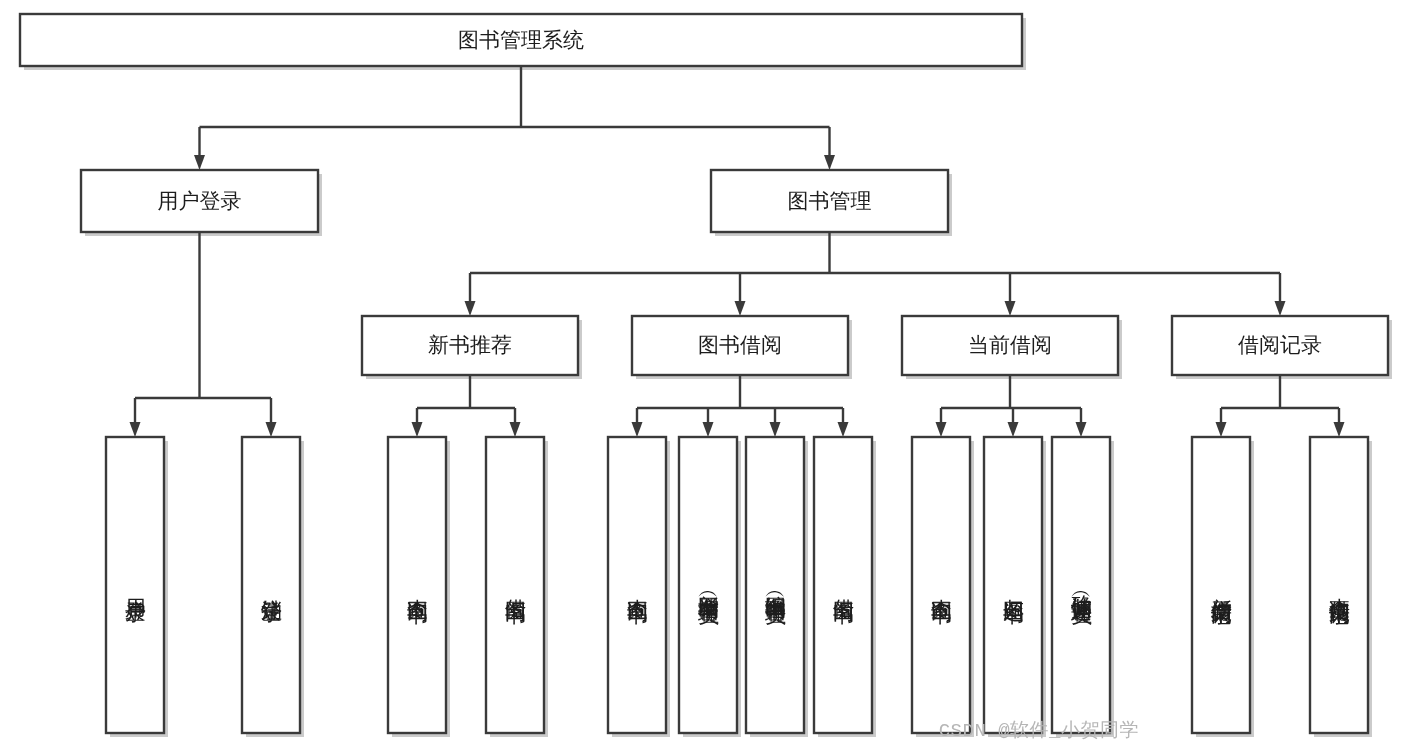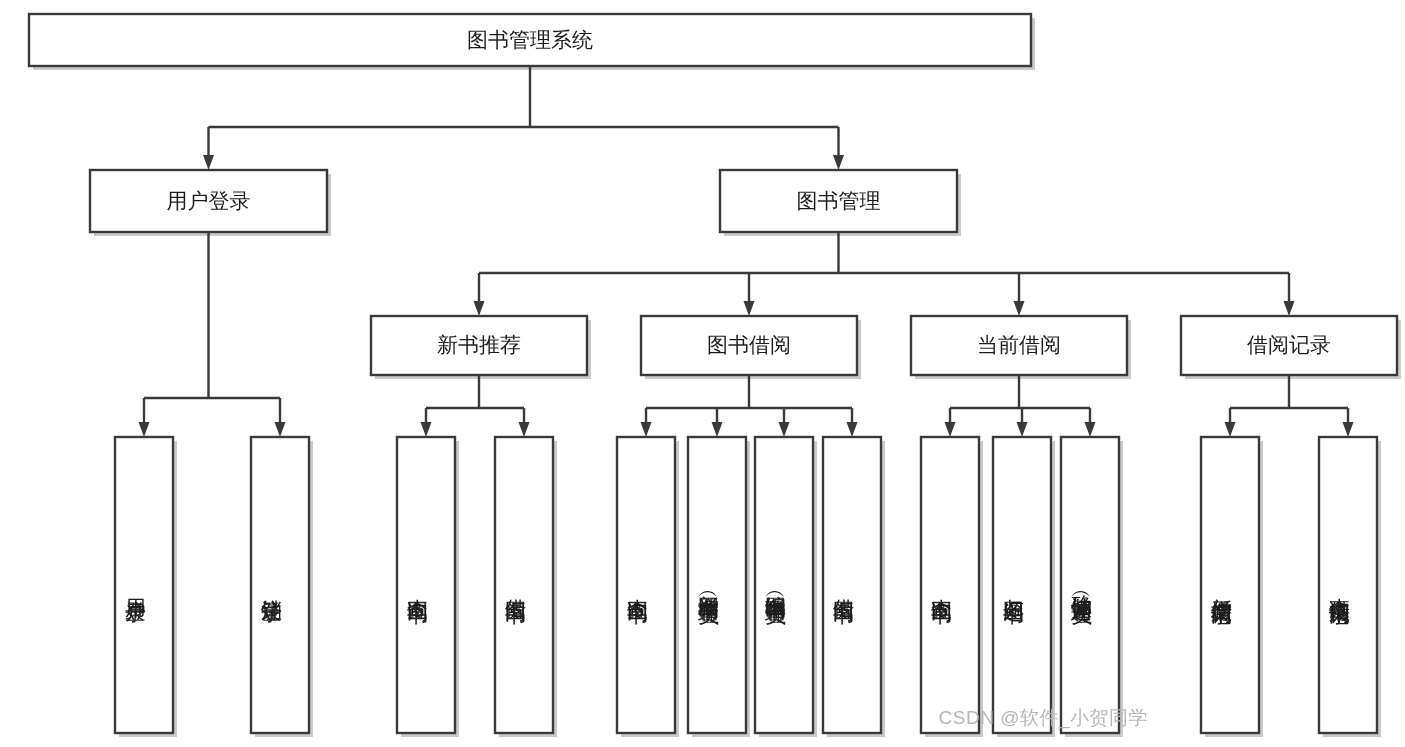--- a/index.html
+++ b/index.html
@@ -13,21 +13,20 @@
     font-family: "Liberation Sans", "DejaVu Sans", sans-serif;
     overflow: hidden;
     position: relative;
   }
   #diagram-root {
     position: absolute;
     left: 0;
     top: 0;
     width: 1147px;
     height: 747px;
-    padding-left: 9px;
   }
   svg.flow {
     display: block;
     width: 1405px;
     height: 747px;
   }
   .node-box {
     fill: #ffffff;
     stroke: #3a3a3a;
     stroke-width: 2.4;
@@ -66,22 +65,22 @@
     font-size: 21px;
     line-height: 1.18;
     color: #1d1d1d;
     letter-spacing: 1.5px;
     white-space: nowrap;
     text-align: center;
   }
   #watermark {
     position: absolute;
     right: 8px;
-    bottom: 16px;
-    font-family: Liberation Sans, sans-serif;
+    bottom: 4px;
+    font-family: Liberation Mono, monospace;
     font-size: 19px;
     color: #b6b6b6;
     letter-spacing: 0.5px;
     white-space: nowrap;
     user-select: none;
   }
 </style>
 </head>
 <body>
 

